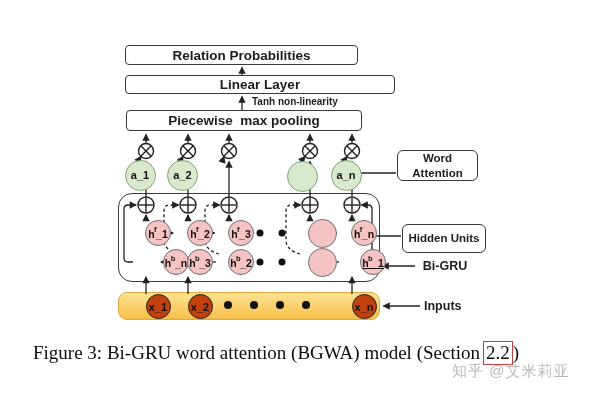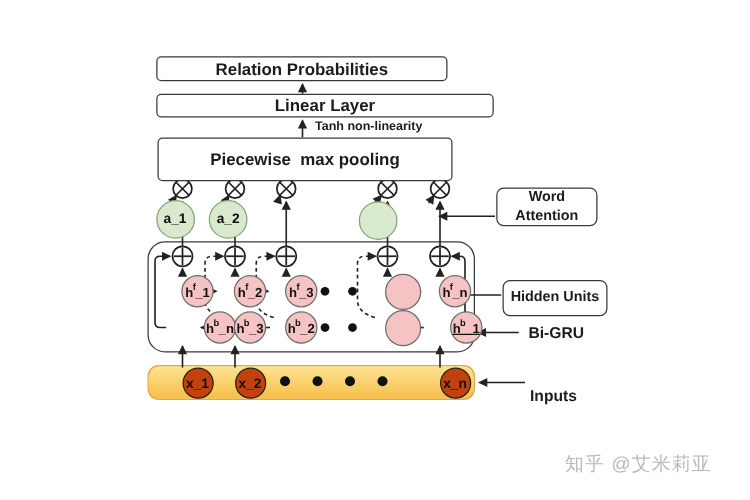--- a/index.html
+++ b/index.html
@@ -167,43 +167,46 @@
     </g>
   </svg>
 
   <div class="abs rbox toplabel" style="left:125px;top:45px;width:233px;height:20px;">
     <span class="lbl">Relation Probabilities</span>
   </div>
   <div class="abs rbox toplabel" style="left:125px;top:75px;width:270px;height:19px;">
     <span class="lbl">Linear Layer</span>
   </div>
   <div class="abs tanh" style="left:252px;top:95.5px;">Tanh non-linearity</div>
-  <div class="abs rbox toplabel" style="left:126px;top:110px;width:236px;height:35px;">
+  <div class="abs rbox toplabel" style="left:126px;top:110px;width:236px;height:21px;">
     <span class="lbl">Piecewise  max pooling</span>
   </div>
 
   <div class="abs rbox sidebox" style="left:402px;top:224px;width:84px;height:29px;">
     <span>Hidden Units</span>
   </div>
   <div class="abs rbox sidebox" style="left:397px;top:150px;width:81px;height:31px;flex-direction:column;">
     <span>Word</span>
     <span>Attention</span>
   </div>
   <div class="abs freelabel" style="left:412px;top:258.5px;width:66px;">Bi-GRU</div>
-  <div class="abs freelabel" style="left:424px;top:310px;">Inputs</div>
+  <div class="abs freelabel" style="left:424px;top:299px;">Inputs</div>
 
   <div class="abs circ gcirc" style="left:112.5px;top:159.5px;">
       <span>a_1</span>
     </div>
   <div class="abs circ gcirc" style="left:155px;top:159.5px;">
       <span>a_2</span>
     </div>
   <div class="abs circ gcirc" style="left:274.5px;top:160.5px;">
       <span></span>
     </div>
+  <div class="abs circ gcirc" style="left:318.5px;top:159.5px;">
+      <span>a_n</span>
+    </div>
 
   <div class="abs circ pcirc" style="left:133px;top:220px;">
     <span class="hlbl"><span>h</span><sup>f</sup><span>_1</span></span>
     </div>
   <div class="abs circ pcirc" style="left:175px;top:220px;">
     <span class="hlbl"><span>h</span><sup>f</sup><span>_2</span></span>
     </div>
   <div class="abs circ pcirc" style="left:216px;top:220px;">
     <span class="hlbl"><span>h</span><sup>f</sup><span>_3</span></span>
     </div>
@@ -233,15 +236,18 @@
   <div class="abs circ wcirc" style="left:133.5px;top:294px;">
       <span>x_1</span>
     </div>
   <div class="abs circ wcirc" style="left:175.5px;top:294px;">
       <span>x_2</span>
     </div>
   <div class="abs circ wcirc" style="left:339.5px;top:294px;">
       <span>x_n</span>
     </div>
 
+  <div class="abs caption" style="left:33px;top:342px;">
+    <span>Figure 3: Bi-GRU word attention (BGWA) model (Section</span><span class="hl">2.2</span><span>)</span>
+  </div>
 
   <div class="abs watermark" style="left:452px;top:362px;">知乎 @艾米莉亚</div>
 </div>
 
 </body></html>

